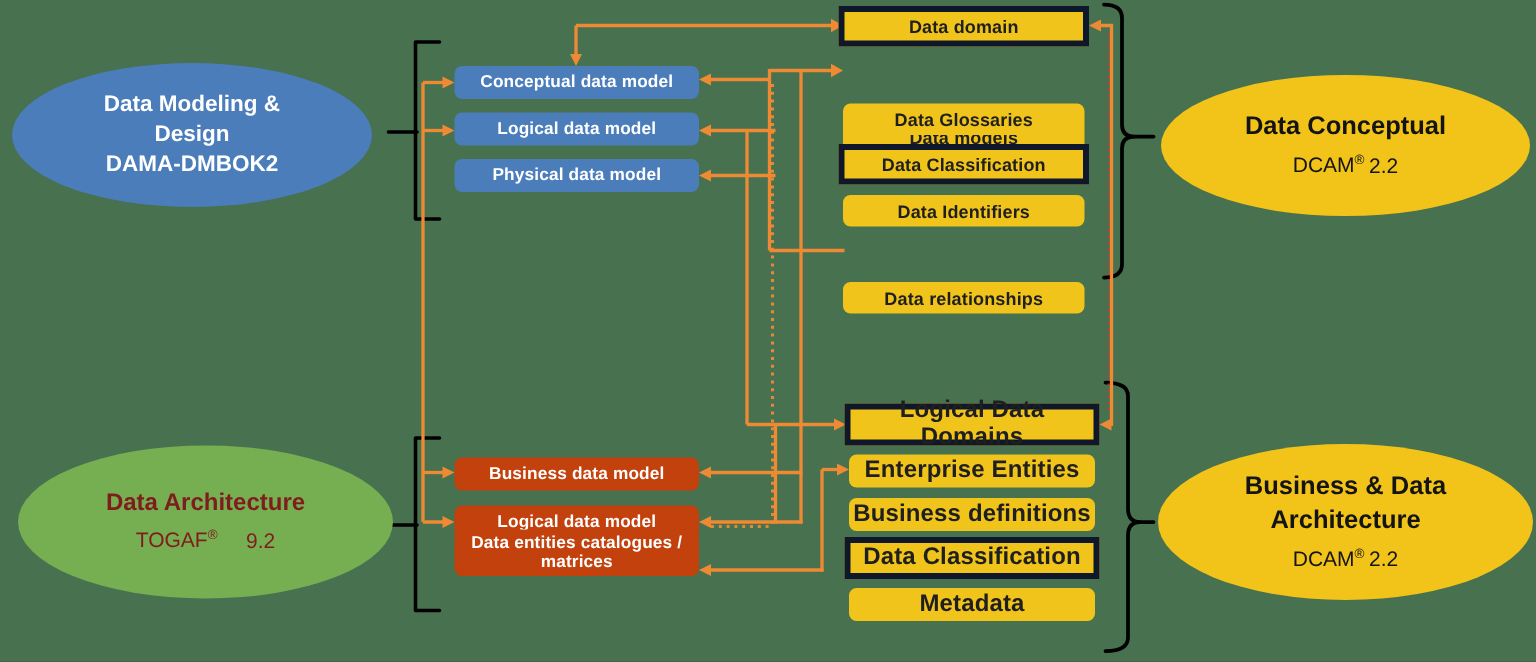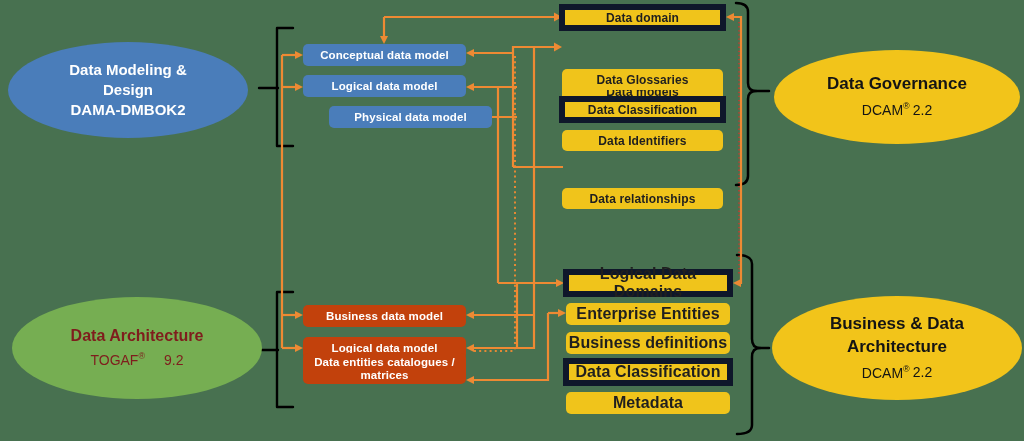--- a/index.html
+++ b/index.html
@@ -11,21 +11,21 @@
   #wires{position:absolute;left:0;top:0;width:1024px;height:441px;}
   .node{
     position:absolute;display:flex;align-items:center;justify-content:center;
     text-align:center;border-radius:5px;box-sizing:border-box;
     font-weight:700;letter-spacing:.1px;
   }
   .bluebox{background:#4a7dba;color:#ffffff;font-size:11.5px;width:163px;height:22px;}
   .greenbox{background:#c2410c;color:#ffffff;font-size:11.5px;width:163px;height:22px;line-height:13px;}
   .ybox{background:#f0c41b;color:#1f1f1f;font-size:12px;width:161px;height:21px;}
   .ybox2{background:#f0c41b;color:#1f1f1f;font-size:16px;width:164px;height:22px;}
-  .hl{border:6px solid #0f172a;border-radius:0;}
+  .hl{border:4px solid #0f172a;border-radius:0;}
   .ellipse{
     position:absolute;border-radius:50%;display:flex;flex-direction:column;
     align-items:center;justify-content:center;text-align:center;font-weight:700;
   }
   .ellipse .ln{display:block;}
   .blue-el{background:#4a7dba;color:#ffffff;font-size:15px;line-height:20px;}
   .green-el{background:#76ae52;color:#7f1d1d;font-size:16px;line-height:21px;}
   .gold-el{background:#f2c41a;color:#141414;font-size:17px;line-height:23px;}
   .subline{font-size:14px;font-weight:400;}
   sup{font-size:9px;}
@@ -119,32 +119,32 @@
     <span class="ln">Data Modeling &amp;</span>
     <span class="ln">Design</span>
     <span class="ln">DAMA-DMBOK2</span>
   </div>
   <div class="ellipse green-el" style="left:12px;top:297px;width:250px;height:102px;">
     <span class="ln">Data Architecture</span>
     <span class="ln subline"><span>TOGAF</span><sup>®</sup><span style="margin-left:19px">9.2</span></span>
   </div>
 
   <div class="ellipse gold-el" style="left:774px;top:50px;width:246px;height:94px;">
-    <span class="ln">Data Governance</span>
+    <span class="ln">Data Conceptual</span>
     <span class="ln subline"><span>DCAM</span><sup>®</sup><span style="margin-left:3px">2.2</span></span>
   </div>
   <div class="ellipse gold-el" style="left:772px;top:296px;width:250px;height:104px;">
     <span class="ln">Business &amp; Data</span>
     <span class="ln">Architecture</span>
     <span class="ln subline"><span>DCAM</span><sup>®</sup><span style="margin-left:3px">2.2</span></span>
   </div>
 
   <div class="node bluebox" style="left:303px;top:44px;">Conceptual data model</div>
   <div class="node bluebox" style="left:303px;top:75px;">Logical data model</div>
-  <div class="node bluebox" style="left:303px;top:106px;margin-left:26px;">Physical data model</div>
+  <div class="node bluebox" style="left:303px;top:106px;">Physical data model</div>
 
   <div class="node greenbox" style="left:303px;top:305px;">Business data model</div>
   <div class="node greenbox" style="left:303px;top:337px;">Logical data model</div>
   <div class="node greenbox" style="left:303px;top:353px;height:31px;flex-direction:column;text-align:center;">
     <span>Data entities catalogues /</span>
     <span>matrices</span>
   </div>
 
   <div class="node ybox hl" style="left:559px;top:4px;width:167px;height:27px;">Data domain</div>
   <div class="node ybox" style="left:562px;top:38px;margin-top:43px;">Data models</div>

